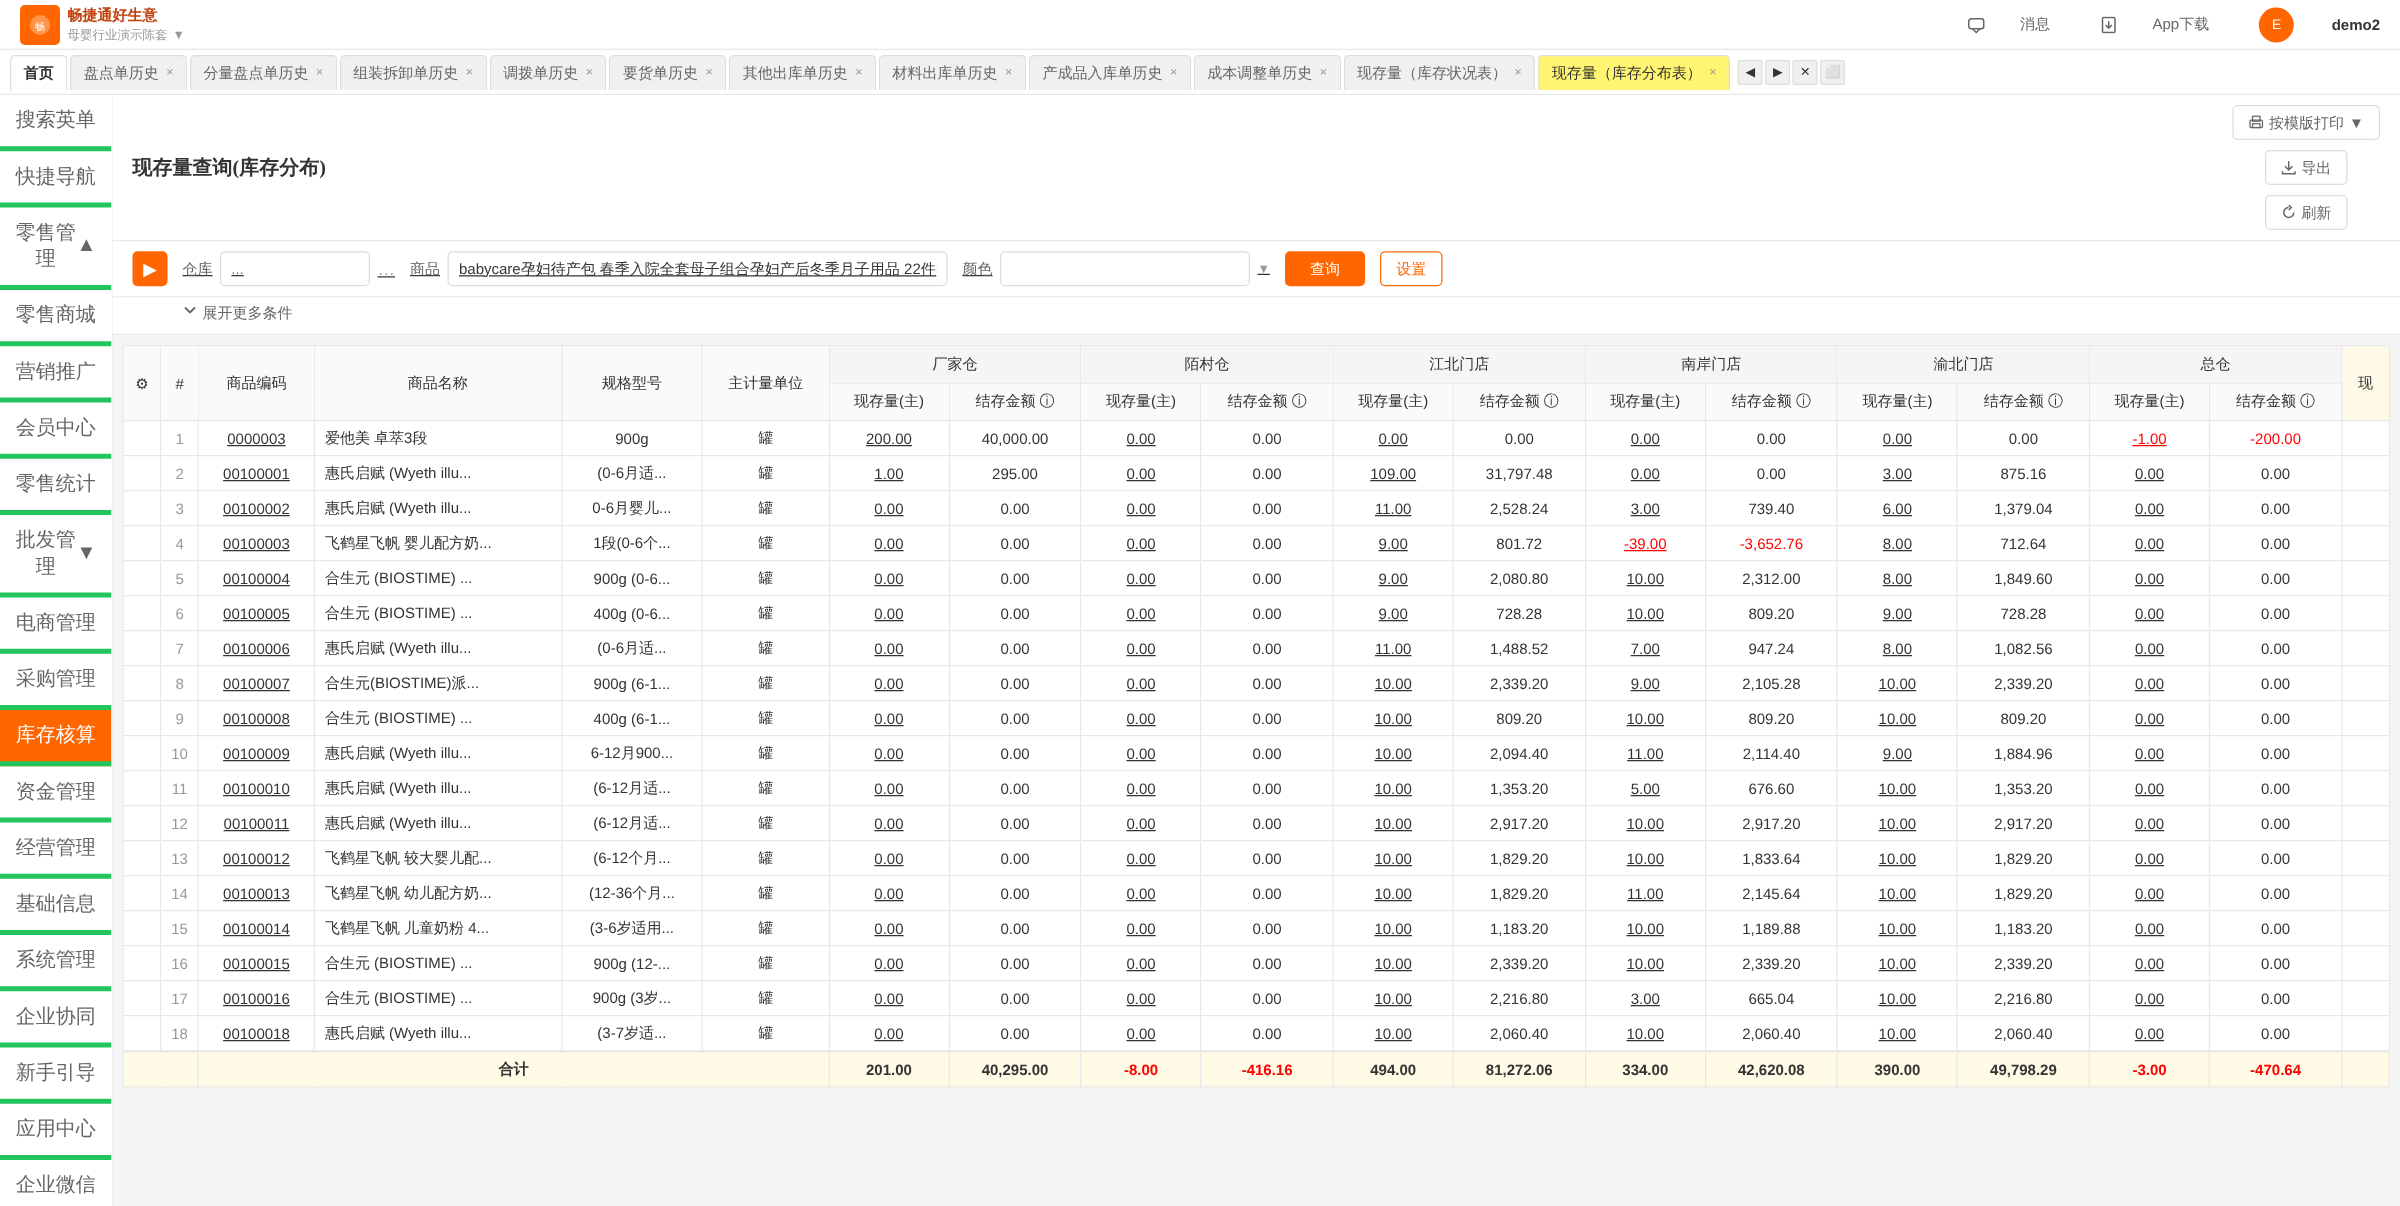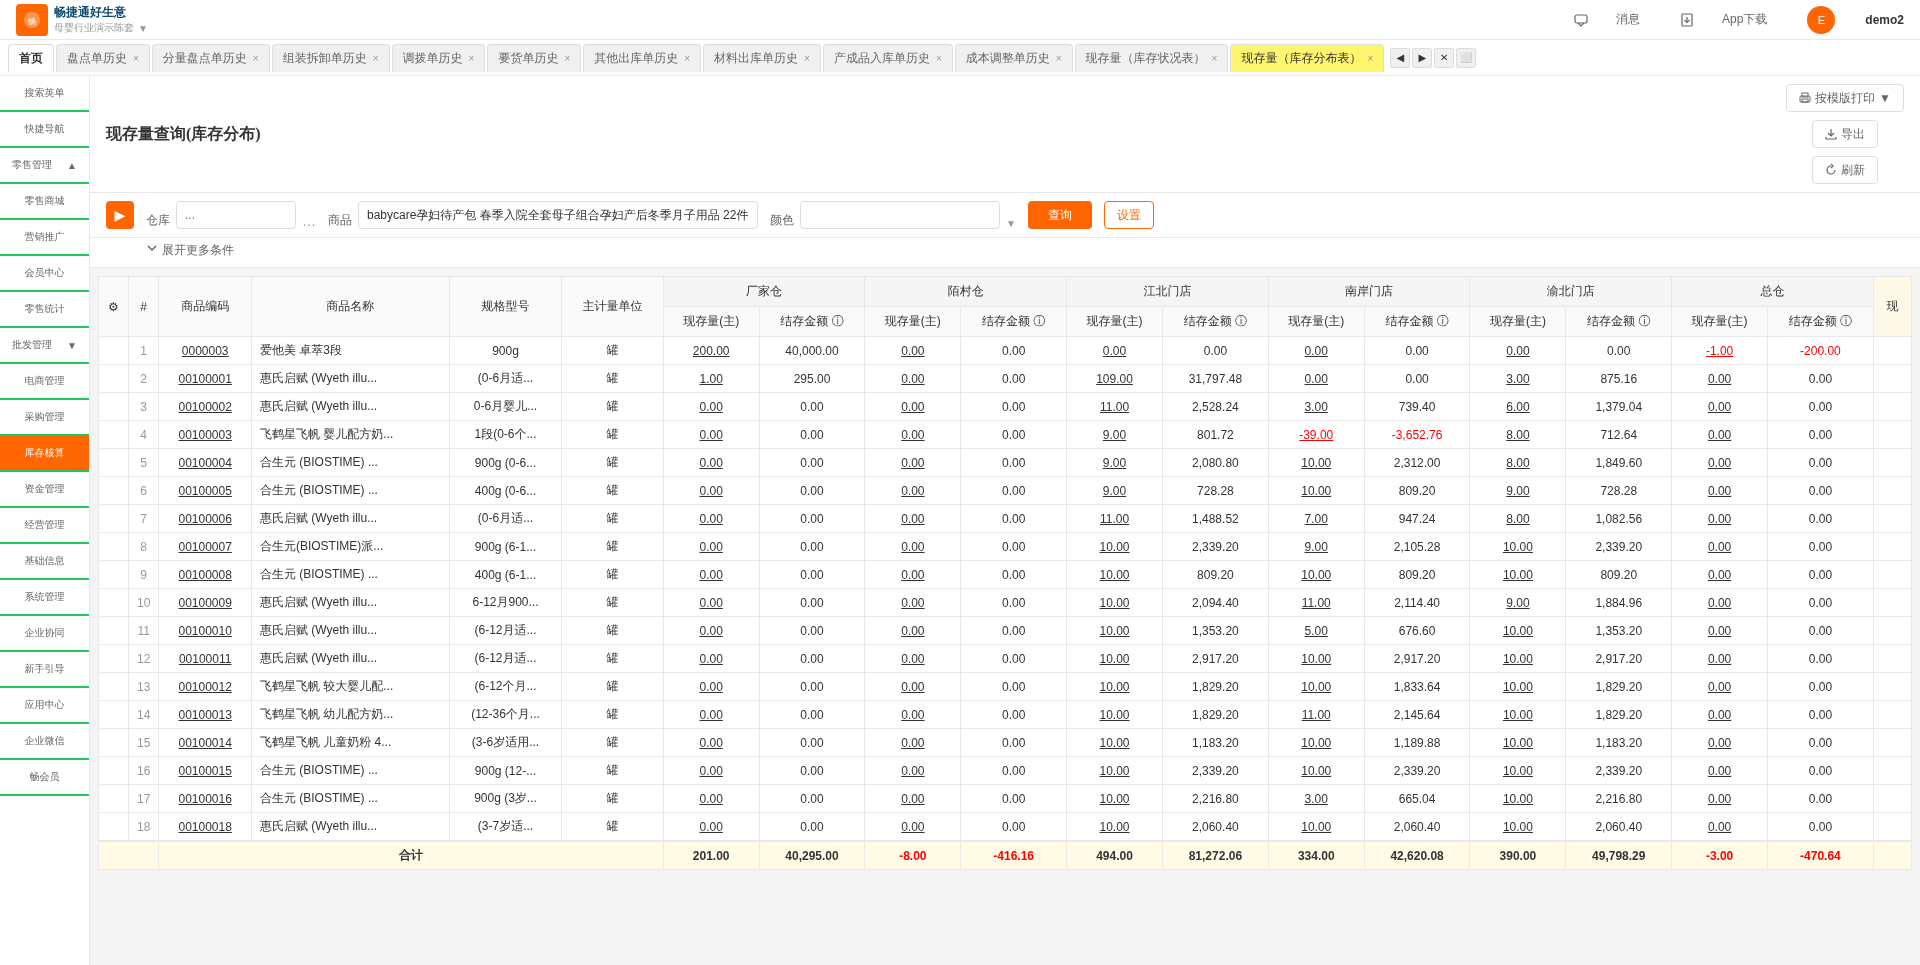--- a/index.html
+++ b/index.html
@@ -21,36 +21,36 @@
     .nav-tab.active { background: #fff570; color: #333; border-color: #ddd; }
     .nav-tab .close-x { font-size: 10px; color: #999; margin-left: 2px; }
     .nav-tab-arrows { display: flex; align-items: center; gap: 2px; margin-left: auto; }
     .nav-arrow { width: 20px; height: 20px; background: #f0f0f0; border: 1px solid #ddd; border-radius: 2px; display: flex; align-items: center; justify-content: center; cursor: pointer; font-size: 10px; }
 
     
     .main-layout { display: flex; height: calc(965px - 76px); }
 
     
     .sidebar { width: 90px; background: #fff; border-right: 1px solid #e8e8e8; display: flex; flex-direction: column; overflow-y: auto; }
-    .sidebar-item { padding: 10px 8px; text-align: center; cursor: pointer; font-size: 10px; color: #666; border-bottom: 2px solid #22c55e; }
+    .sidebar-item { padding: 10px 8px; text-align: center; cursor: pointer; font-size: 16px; color: #666; border-bottom: 4px solid #22c55e; }
     .sidebar-item.active { background: #ff6600; color: #fff; }
     .sidebar-item.has-arrow { display: flex; align-items: center; justify-content: space-between; padding: 10px 12px; }
 
     
     .content-area { flex: 1; overflow: hidden; display: flex; flex-direction: column; }
 
     
     .page-header { background: #fff; padding: 8px 16px; border-bottom: 1px solid #e8e8e8; display: flex; align-items: center; justify-content: space-between; }
     .page-title { font-size: 16px; font-weight: bold; color: #333; font-family: Liberation Serif, serif; }
     .header-actions { display: flex; align-items: center; gap: 8px; flex-direction: column; }
     .btn-action { height: 28px; padding: 0 12px; border: 1px solid #ddd; border-radius: 4px; background: #fff; cursor: pointer; font-size: 12px; color: #666; display: flex; align-items: center; gap: 4px; }
 
     
     .filter-bar { background: #fff; padding: 8px 16px; border-bottom: 1px solid #e8e8e8; display: flex; align-items: center; gap: 12px; flex-wrap: wrap; }
-    .filter-item { display: flex; align-items: flex-end; gap: 6px; }
+    .filter-item { display: flex; align-items: center; gap: 6px; text-decoration: underline; }
     .filter-label { color: #666; font-size: 12px; white-space: nowrap; }
     .filter-input { height: 28px; border: 1px solid #ddd; border-radius: 4px; padding: 0 8px; font-size: 12px; color: #333; min-width: 120px; }
     .filter-input-wide { min-width: 400px; }
     .filter-input-medium { min-width: 200px; }
     .btn-query { height: 28px; padding: 0 20px; border: none; border-radius: 4px; background: #ff6600; color: #fff; cursor: pointer; font-size: 12px; }
     .btn-settings { height: 28px; padding: 0 12px; border: 1px solid #ff6600; border-radius: 4px; background: #fff; color: #ff6600; cursor: pointer; font-size: 12px; }
     .expand-btn { display: flex; align-items: flex-start; gap: 4px; color: #666; cursor: pointer; font-size: 12px; }
 
     
     .table-container { flex: 1; overflow: auto; padding: 8px; }
@@ -80,21 +80,21 @@
 <div class="top-bar">
   <div class="top-bar-left">
     <div class="logo-area">
       <div class="logo-icon">
         <svg width="20" height="20" viewBox="0 0 20 20">
             <circle cx="10" cy="10" r="8" fill="white" opacity="0.3"></circle>
             <text x="10" y="14" text-anchor="middle" fill="white" font-size="8">畅</text>
           </svg>
       </div>
       <div>
-        <div style="font-size:12px;font-weight:bold;color:#0c4a6e;">畅捷通好生意</div>
+        <div style="font-size:12px;font-weight:bold;color:#c2410c;">畅捷通好生意</div>
         <div style="font-size:10px;color:#999;display:flex;align-items:center;gap:4px;">
           <span>母婴行业演示陈套</span>
           <span>▼</span>
         </div>
       </div>
     </div>
   </div>
   <div class="top-bar-right">
     <span>
       <svg width="14" height="14" viewBox="0 0 14 14">

